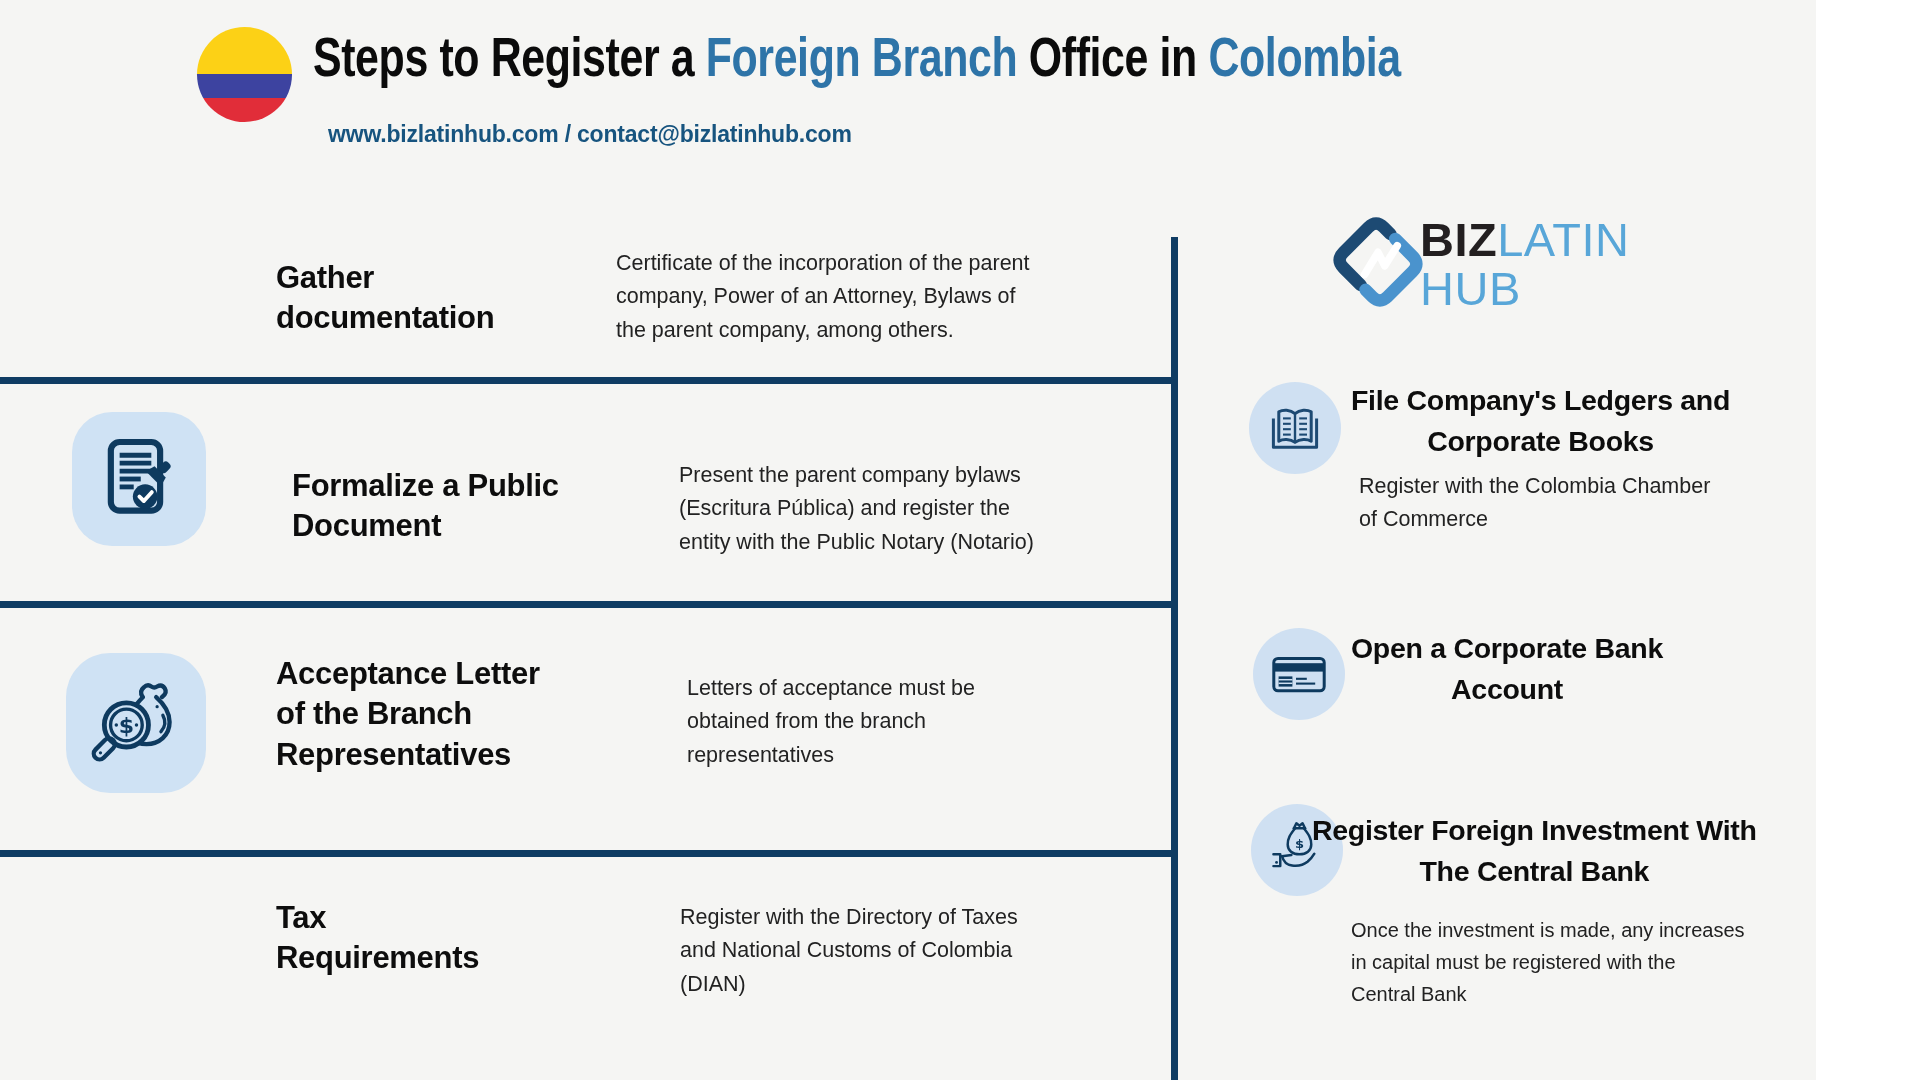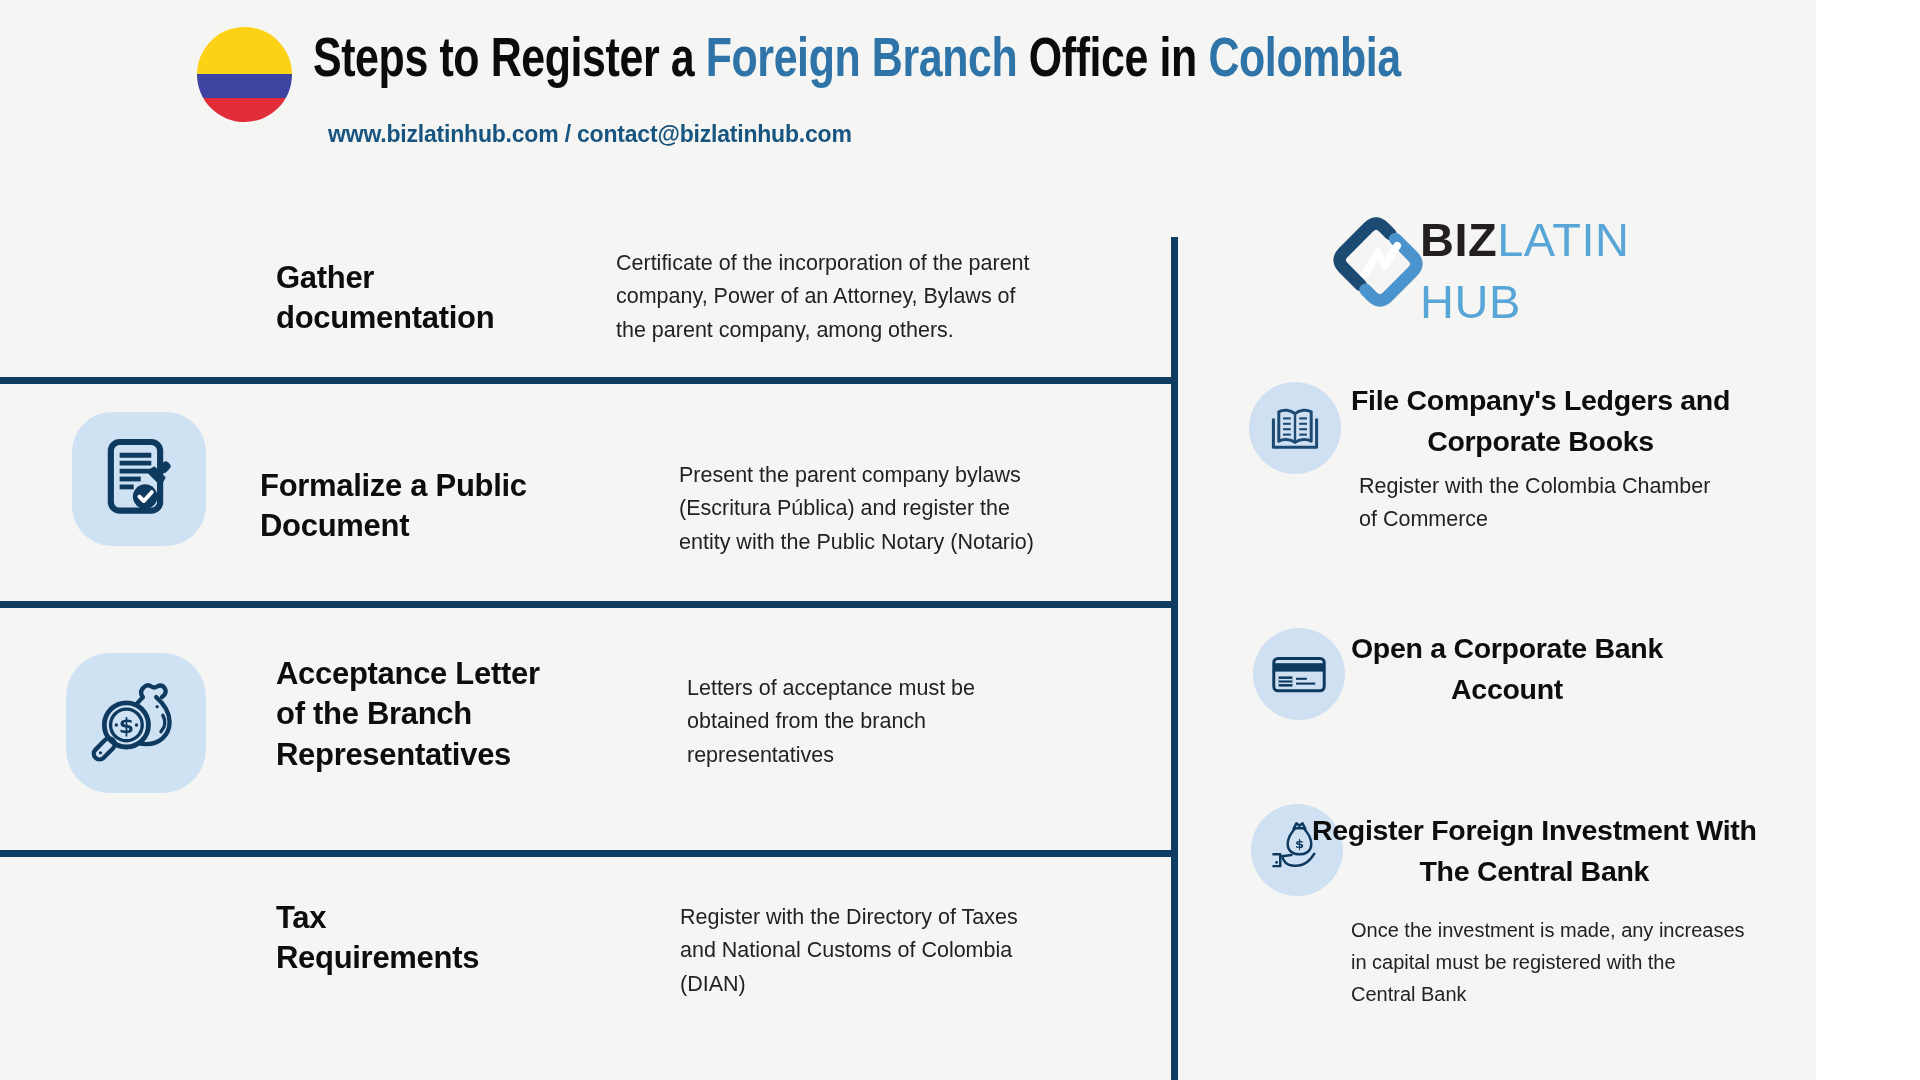--- a/index.html
+++ b/index.html
@@ -94,21 +94,21 @@
         <line x1="28" y1="59" x2="44" y2="59"></line>
       </g>
       <g transform="translate(67,49) rotate(45)">
         <rect x="-5" y="-24" width="10" height="13" rx="4" fill="#0e3a5f" stroke="none"></rect>
         <path d="M-9,-10 L9,-10 L12,1 L-12,1 Z" fill="#0e3a5f" stroke="none"></path>
       </g>
       <circle cx="57" cy="70" r="14" fill="#0e3a5f" stroke="none"></circle>
       <path d="M50.5,70 l5,5 l9,-10" stroke="#ffffff" stroke-width="4.5" stroke-linecap="round" stroke-linejoin="round"></path>
     </svg>
   </div>
-  <div class="abs step-title pre" style="left:260px;top:466px;">Formalize a Public
+  <div class="abs step-title pre" style="left:292px;top:466px;">Formalize a Public
 Document</div>
   <div class="abs step-desc pre" style="left:679px;top:459px;">Present the parent company bylaws
 (Escritura Pública) and register the
 entity with the Public Notary (Notario)</div>
 
   <div class="abs step-icon-sq" style="left:66px;top:653px;width:140px;height:140px;border-radius:44px;">
     <svg width="96" height="96" viewBox="0 0 100 100" fill="none" stroke="#0e3a5f" stroke-linecap="round" stroke-linejoin="round">
       <path d="M57,23 q-4,-6 1,-10 q4,-4 8,-1 q3,2 6,0 q5,-3 8,2 q3,5 -3,9" stroke-width="4.5"></path>
       <path d="M57,23 C50,31 45,36 42,43 M71,23 C79,30 85,38 85,49 C85,63 74,72 61,72 C54,72 49,70 45,66" stroke-width="4.5"></path>
       <path d="M78,42 q5,9 -2,17" stroke-width="3.5"></path>
@@ -139,21 +139,21 @@
 
   <div class="abs" style="left:1330px;top:214px;width:96px;height:96px;">
     <svg width="96" height="96" viewBox="0 0 100 100" fill="none" stroke-linecap="round" stroke-linejoin="round">
       <path d="M32,74 L14,56 Q6,48 14,40 L40,14 Q48,6 56,14 L63,21" stroke="#1d4a73" stroke-width="13"></path>
       <path d="M68,26 L86,44 Q94,52 86,60 L60,86 Q52,94 44,86 L37,79" stroke="#4a93cd" stroke-width="13"></path>
       <path d="M36,63 L50,40 L57,54 L70,33" stroke="#ffffff" stroke-width="8"></path>
     </svg>
   </div>
   <div class="abs logo-text">
     <div><span class="logo-biz">BIZ</span><span class="logo-latin">LATIN</span></div>
-    <div class="logo-hub" style="margin-top:15px;">HUB</div>
+    <div class="logo-hub" style="margin-top:2px;">HUB</div>
   </div>
 
   <div class="abs side-circle" style="left:1249px;top:382px;">
     <svg width="60" height="60" viewBox="0 0 100 100" fill="none" stroke="#1d4a73" stroke-linejoin="round">
       <path d="M14,34 V82 H86 V34" stroke-width="5"></path>
       <path d="M50,26 C42,19 30,19 23,23 V72 C30,68 42,68 50,74 C58,68 70,68 77,72 V23 C70,19 58,19 50,26 Z" fill="#cfe0f2" stroke-width="5"></path>
       <line x1="50" y1="26" x2="50" y2="74" stroke-width="4"></line>
       <g stroke-width="3.5">
         <line x1="30" y1="34" x2="43" y2="34"></line>
           <line x1="30" y1="43" x2="43" y2="43"></line>

